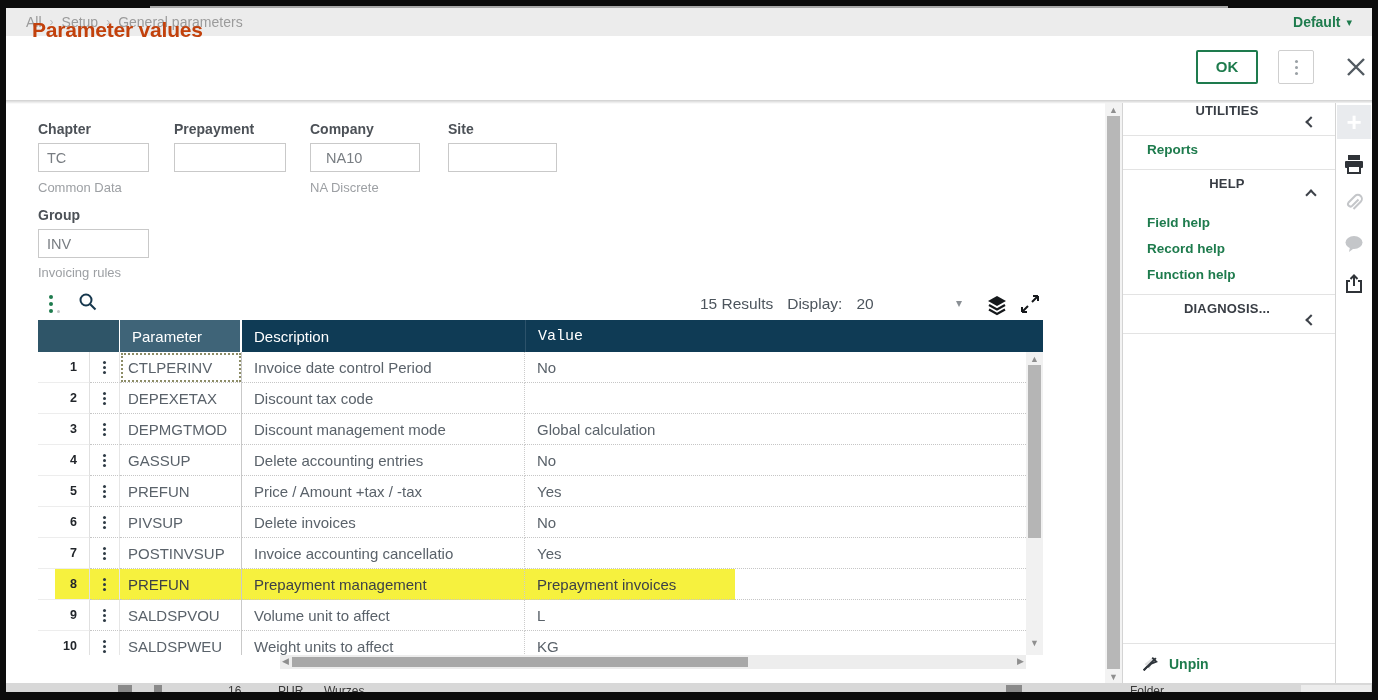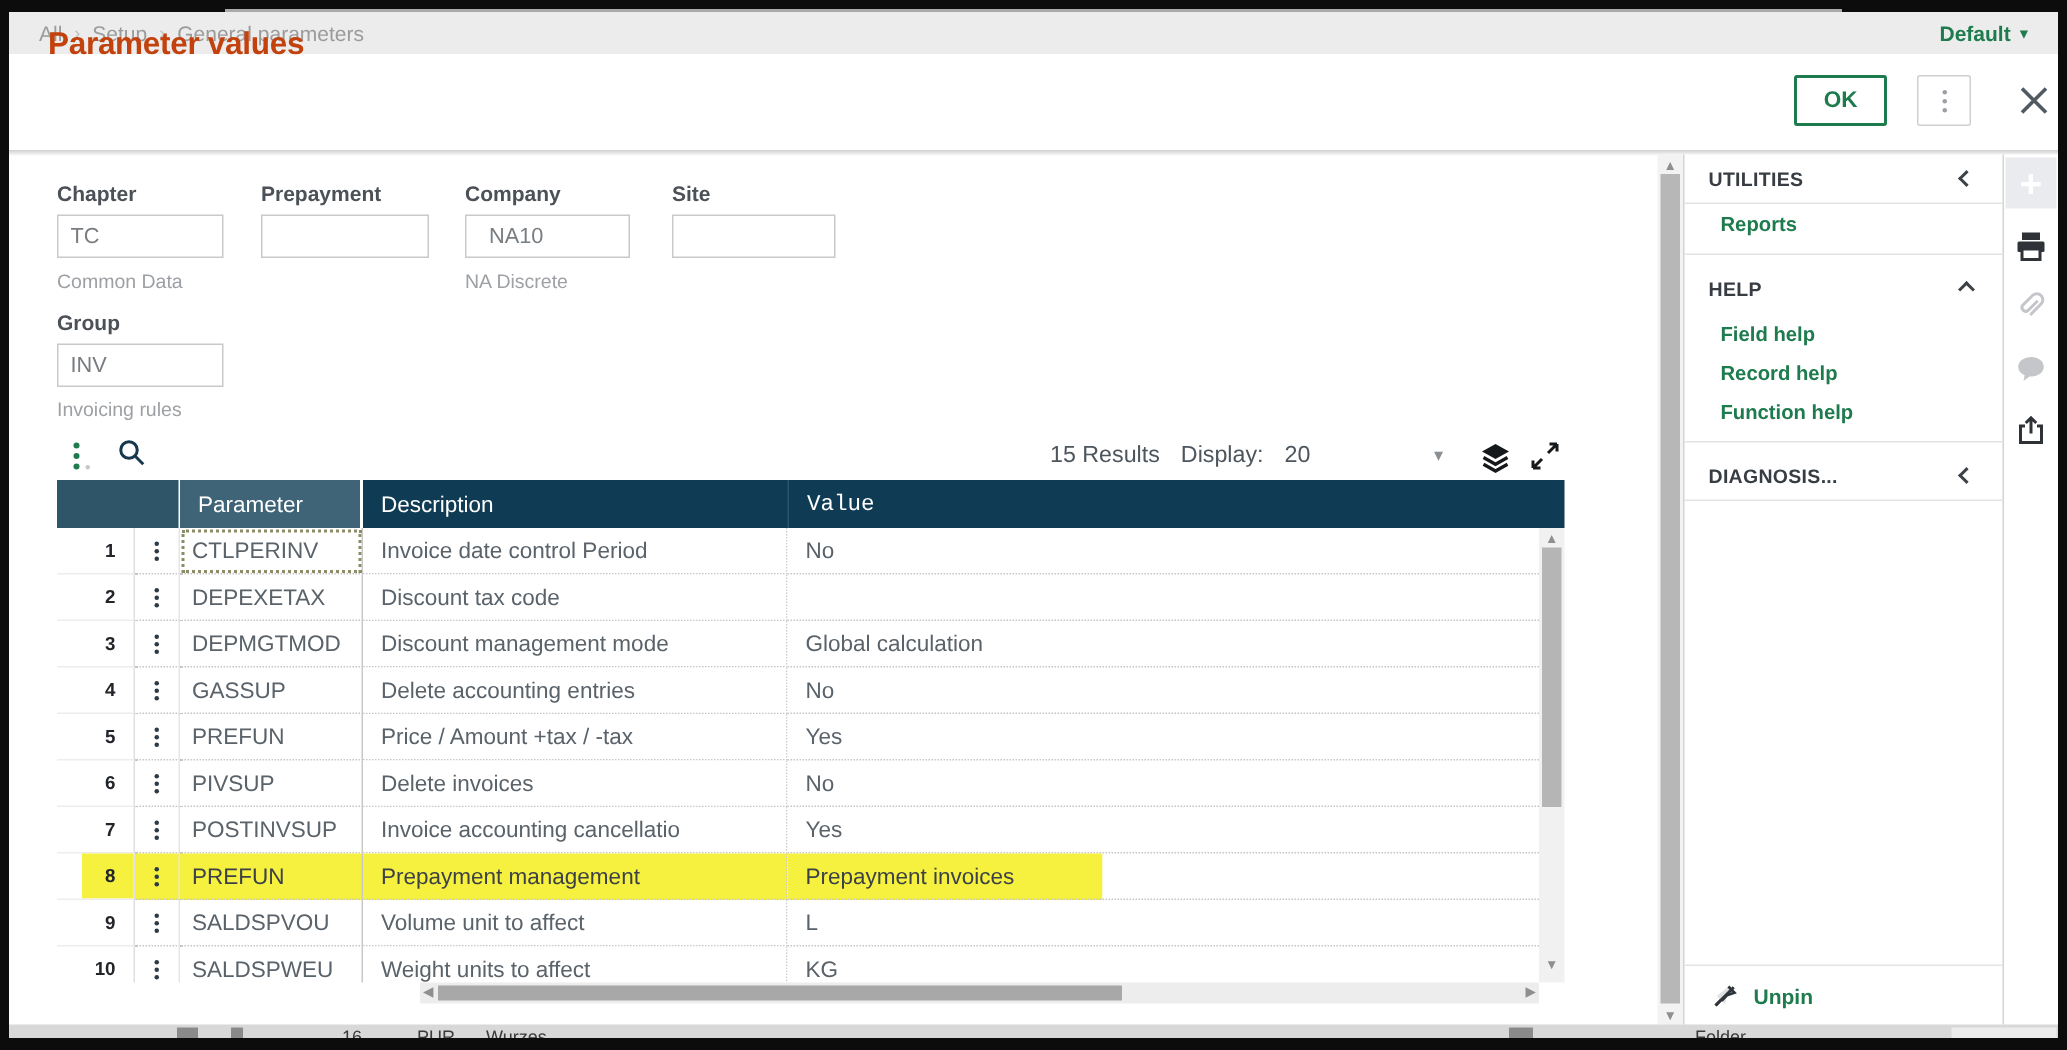--- a/index.html
+++ b/index.html
@@ -79,21 +79,21 @@
   .vsb-table .thumb{position:absolute;left:2px;top:13px;width:13px;height:173px;background:#b5b5b5;cursor:pointer;}
   .sb-arrow{position:absolute;color:#8f8f8f;font-size:9px;left:4px;cursor:pointer;}
   .hsb{left:280px;top:655px;width:746px;height:14px;background:#ededed;}
   .hsb .thumb{position:absolute;left:12px;top:2px;width:456px;height:10px;background:#a8a8a8;cursor:pointer;}
   .hsb .ar{position:absolute;top:1px;color:#8f8f8f;font-size:9px;cursor:pointer;}
   .vsb-page{left:1105px;top:103px;width:17px;height:580px;background:#f3f3f3;}
   .vsb-page .thumb{position:absolute;left:2px;top:13px;width:13px;height:553px;background:#b7b7b7;cursor:pointer;}
 
   
   .panel{left:1122px;top:103px;width:214px;height:580px;background:#fff;border-left:1px solid #d4d4d4;border-right:1px solid #d4d4d4;}
-  .sec{position:relative;height:33px;display:flex;align-items:center;padding:0 20px 0 16px;border-bottom:1px solid #e3e3e3;cursor:pointer;}
+  .sec{position:relative;height:33px;display:flex;align-items:center;padding:0 20px 0 16px;border-bottom:1px solid #e3e3e3;cursor:pointer;flex-direction:column;}
   .sec .lbl{font-size:13px;font-weight:bold;color:#383d44;letter-spacing:0.2px;}
   .chev{margin-left:auto;width:8px;height:8px;border-right:2px solid #3d4249;border-bottom:2px solid #3d4249;}
   .chev-left{transform:rotate(135deg);}
   .chev-up{transform:rotate(-135deg);}
   .sec.open{border-bottom:none;}
   .p-item{height:26px;display:flex;align-items:center;padding-left:24px;font-size:13.5px;font-weight:bold;color:var(--green);cursor:pointer;}
   .p-gap{border-bottom:1px solid #e3e3e3;height:8px;}
   .unpin{position:absolute;left:0;bottom:0;width:100%;height:40px;border-top:1px solid #e3e3e3;display:flex;align-items:center;padding-left:18px;gap:10px;cursor:pointer;}
   .unpin span{color:var(--green);font-weight:bold;font-size:14px;}
 

